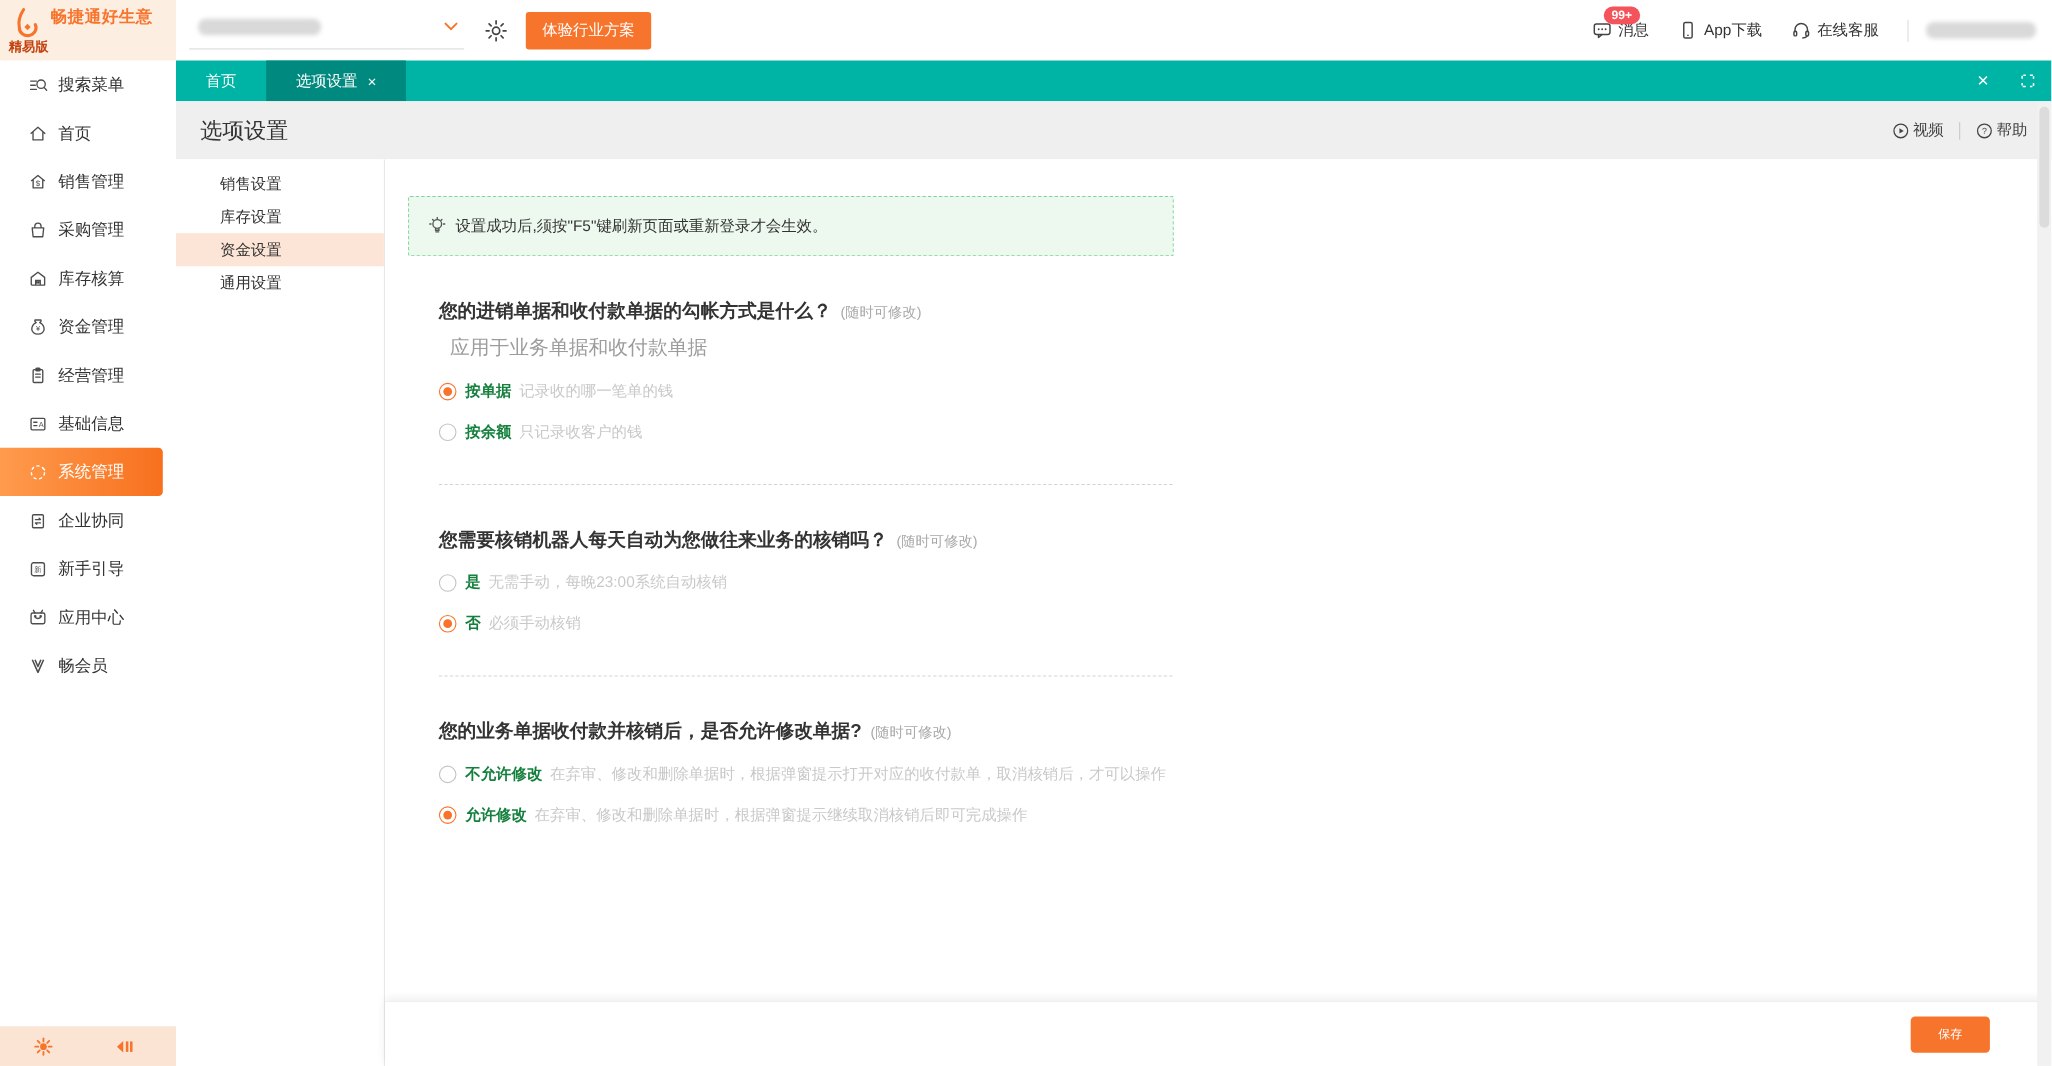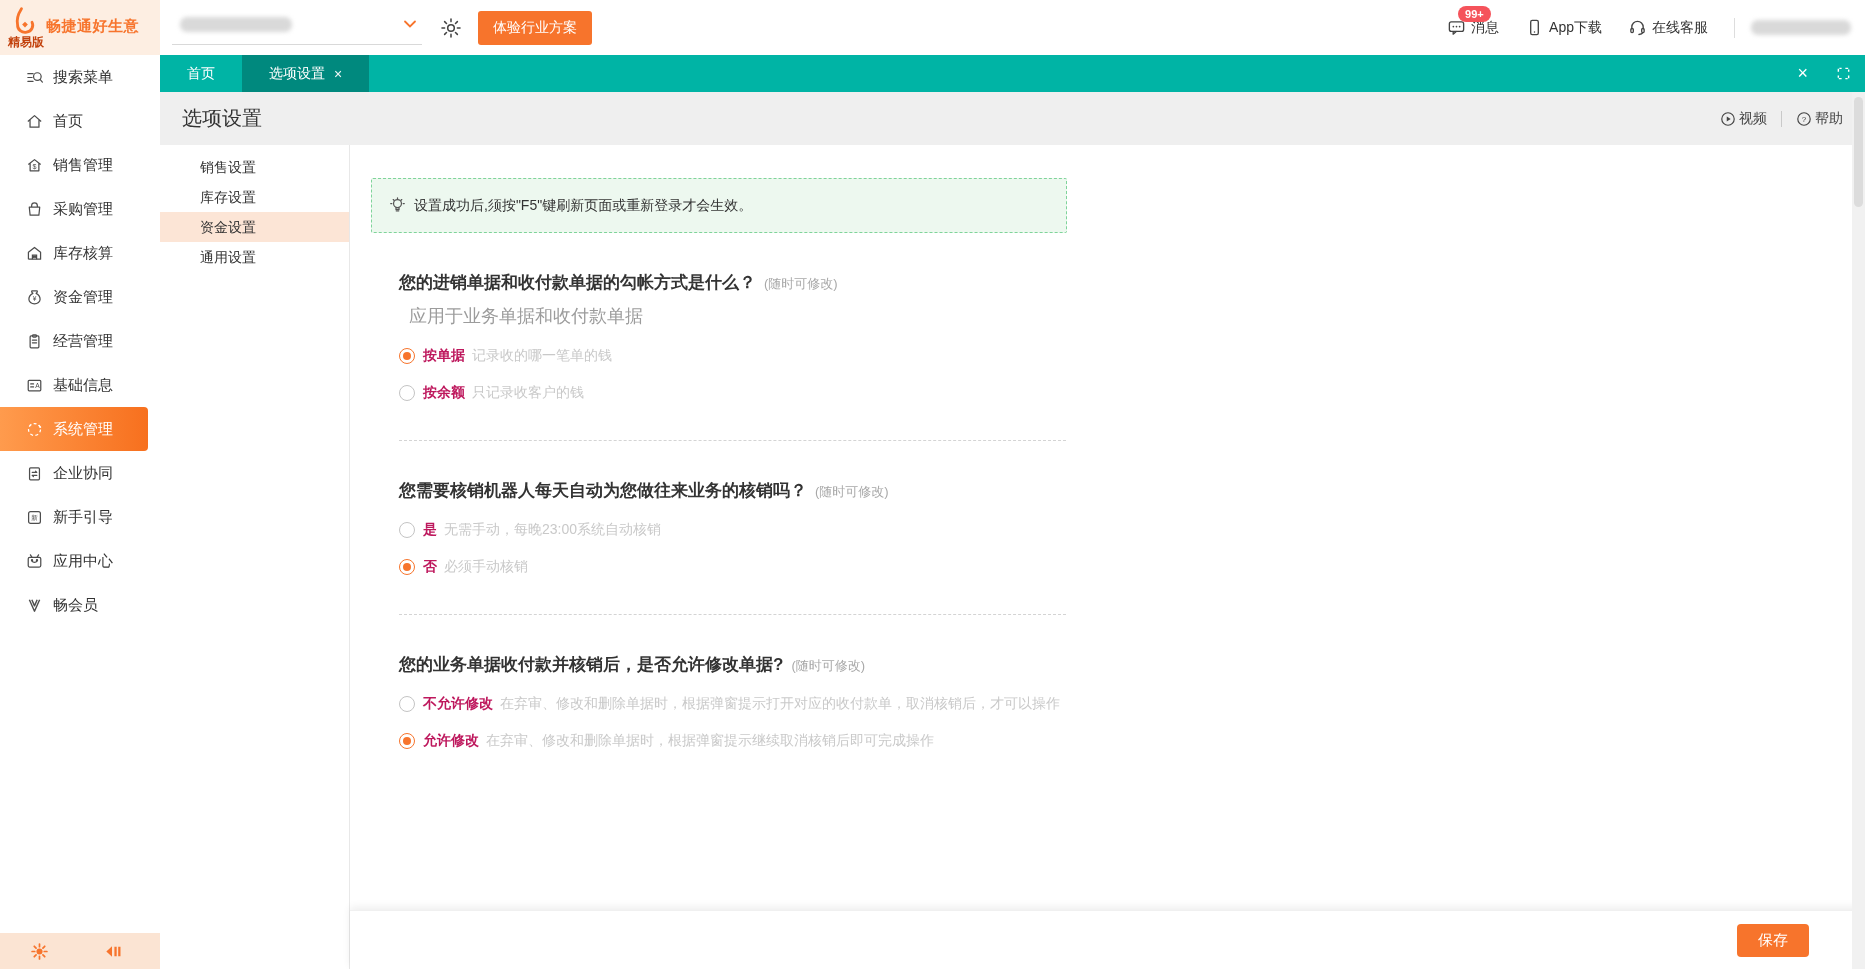--- a/index.html
+++ b/index.html
@@ -5,21 +5,21 @@
   * { margin:0; padding:0; box-sizing:border-box; }
   html,body { width:1865px; height:969px; overflow:hidden; }
   body { font-family:"Liberation Sans","DejaVu Sans",sans-serif; color:#333; background:#fff; }
   .app { width:1865px; height:969px; display:flex; position:relative; }
 
   
   .sidebar { width:160px; flex:0 0 160px; background:#fff; display:flex; flex-direction:column; position:relative; z-index:5; }
   .logo-area { height:55px; background:#fdeee2; padding:6px 8px 0 10px; position:relative; }
   .logo-row { display:flex; align-items:flex-start; }
   .logo-mark { width:30px; height:30px; flex:0 0 30px; }
-  .brand-name { color:#f7742c; font-weight:bold; font-size:15px; margin:11px 0 0 6px; letter-spacing:.5px; white-space:nowrap; }
+  .brand-name { color:#f7742c; font-weight:bold; font-size:15px; margin:0 0 0 6px; letter-spacing:.5px; white-space:nowrap; }
   .edition { color:#c2410c; font-size:12px; font-weight:bold; position:absolute; left:8px; bottom:4px;text-align:center; }
   .menu { flex:1; overflow:hidden; }
   .menu-item { height:44px; display:flex; align-items:center; padding-left:25px; font-size:15px; color:#333; cursor:pointer; }
   .menu-item .mi-icon { width:19px; height:19px; margin-right:9px; flex:0 0 19px; }
   .menu-item svg { width:100%; height:100%; stroke:#4d4d4d; fill:none; stroke-width:1.3; }
   .menu-item.active { background:linear-gradient(90deg,#ff9b4d 0%,#f7701e 100%); color:#fff; border-radius:0 4px 4px 0; width:148px; }
   .menu-item.active svg { stroke:#fff; }
   .sidebar-bottom { height:36px; background:#fbe4d3; display:flex; align-items:center; justify-content:space-between; padding:0 38px 0 30px; }
   .sb-icon { width:19px; height:19px; cursor:pointer; }
   .sb-icon svg { width:100%; height:100%; }
@@ -73,26 +73,26 @@
   .notice svg { width:17px; height:17px; margin-right:8px; flex:0 0 17px; }
 
   .qa { margin:38px 0 0 28px; }
   .qa-title { font-size:17px; font-weight:bold; color:#333; }
   .qa-note { font-size:13px; color:#a8a8a8; font-weight:normal; margin-left:8px; }
   .qa-sub { margin:10px 0 0 10px; font-size:18px; color:#9c9c9c; }
   .opt { display:flex; align-items:center; margin-top:19px; cursor:pointer; }
   .radio { width:16px; height:16px; border-radius:50%; border:1px solid #c4c4c4; background:#fff; flex:0 0 16px; position:relative; }
   .radio.checked { border-color:#f7742c; }
   .radio.checked::after { content:""; position:absolute; left:3px; top:3px; width:8px; height:8px; border-radius:50%; background:#f7742c; }
-  .opt-label { font-size:14px; font-weight:bold; color:#be185d; margin-left:8px; }
+  .opt-label { font-size:14px; font-weight:bold; color:#15803d; margin-left:8px; }
   .opt-hint { font-size:14px; color:#c9c9c9; margin-left:7px; }
   .dash-divider { border-top:1px dashed #d4d4d4; width:667px; margin:38px 0 0 28px; }
 
   .panel-footer { height:59px; background:#fff; border-top:1px solid #f0f0f0; box-shadow:0 -3px 8px rgba(0,0,0,.07); display:flex; align-items:center; justify-content:flex-end; padding-right:56px; position:relative; z-index:2; }
-  .save-btn { width:72px; height:33px; background:#f7742c; color:#fff; border:none; border-radius:4px; font-size:15px; cursor:pointer; font-family:inherit; }
+  .save-btn { width:72px; height:33px; background:#f7742c; color:#fff; border:none; border-radius:4px; font-size:11px; cursor:pointer; font-family:inherit; }
 
   
   .right-strip { position:absolute; right:0; top:92px; bottom:0; width:13px; background:#f1f1f1; z-index:6; }
   .right-strip .thumb { width:9px; height:110px; margin:5px auto 0; background:#dcdcdc; border-radius:5px; }
 
   svg text { stroke:none; }
 </style>
 </head>
 <body>
 

